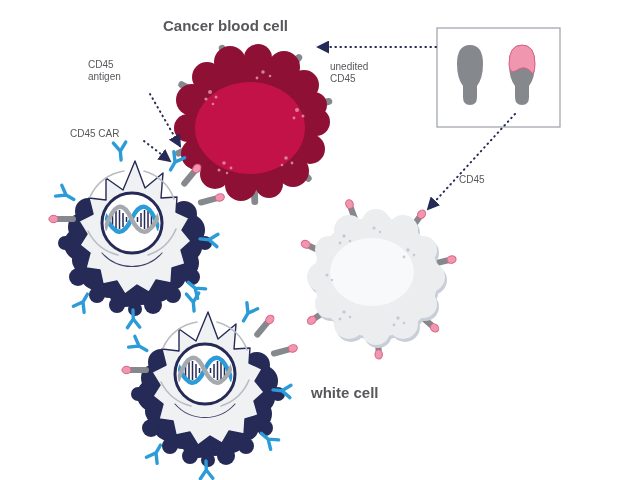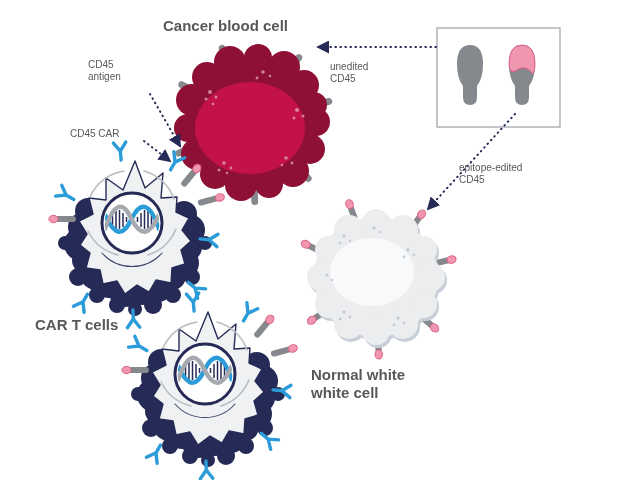--- a/index.html
+++ b/index.html
@@ -280,24 +280,23 @@
   </div>
 
   <div class="lbl s" style="left:70px;top:128px;width:76px">CD45 CAR</div>
 
   <div class="lbl s" style="left:330px;top:61px;width:94px">
     <span>unedited</span><br>
     <span>CD45</span>
   </div>
 
   <div class="lbl s" style="left:459px;top:162px;width:118px">
-    <span>epitope-edited</span><br>
+    <br>
     <span>CD45</span>
   </div>
 
-  <div class="lbl b" style="left:35px;top:316px;width:100px">CAR T cells</div>
 
   <div class="lbl b" style="left:311px;top:366px;width:128px">
-    <span>Normal white</span><br>
+    <br>
     <span>white cell</span>
   </div>
 
 </div>
 
 </body></html>

